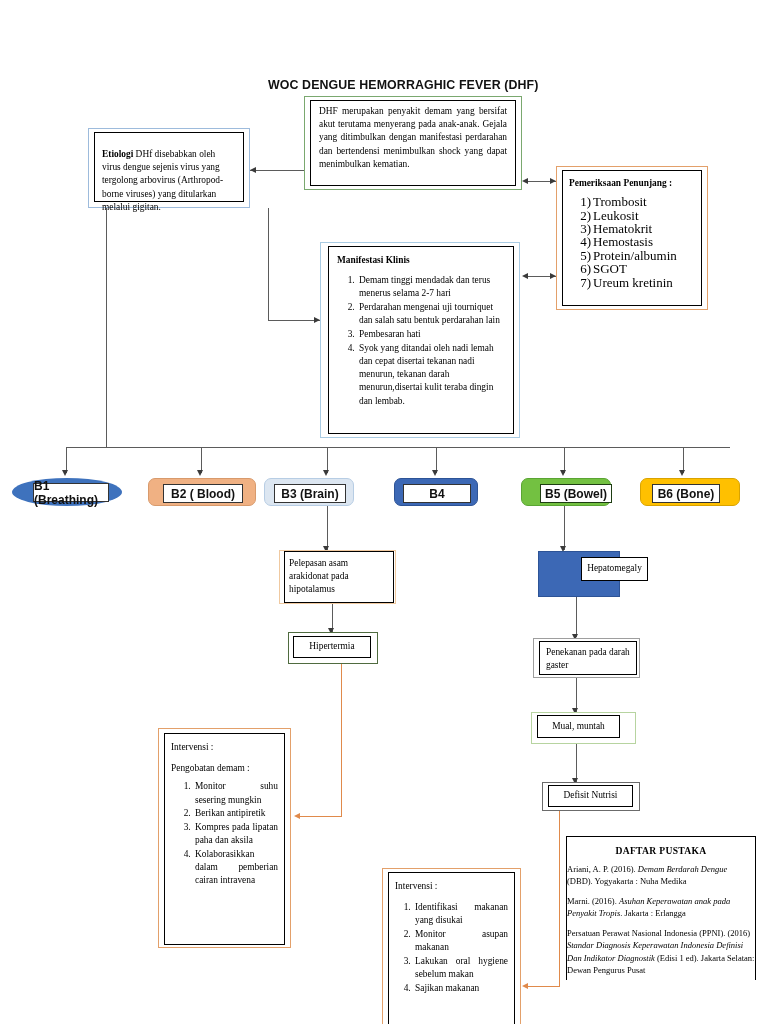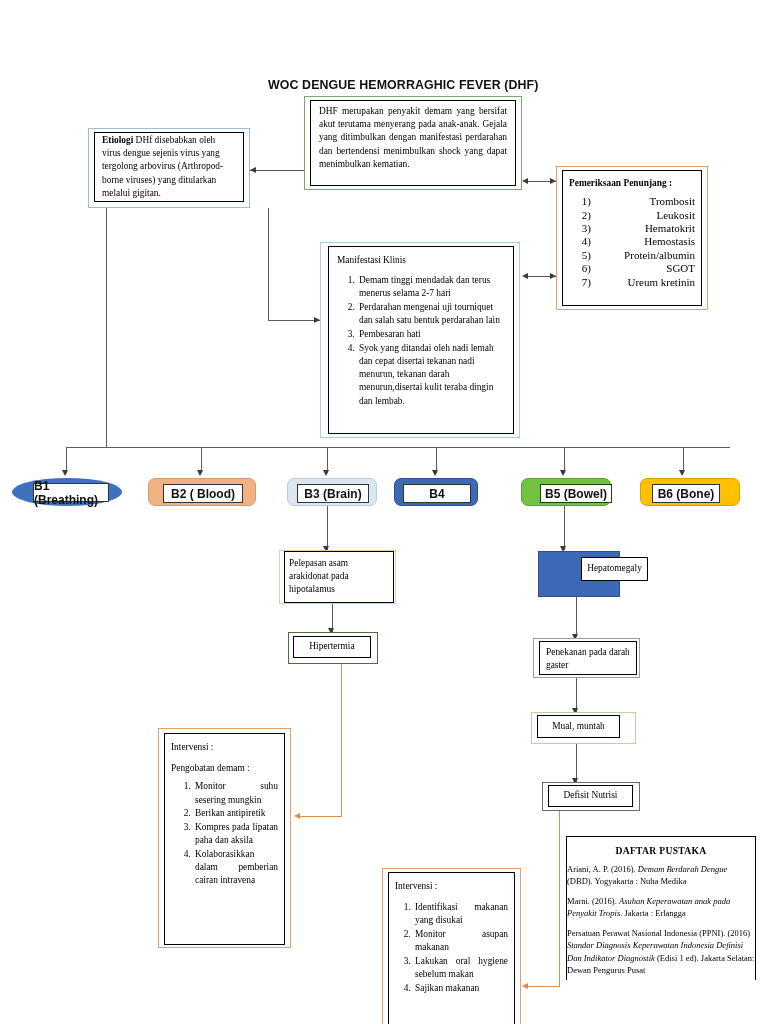--- a/index.html
+++ b/index.html
@@ -18,21 +18,21 @@
 
   .title{
     position:absolute;font-family:"Liberation Sans", sans-serif;
     font-weight:bold;font-size:12.4px;letter-spacing:.1px;color:#111;
   }
 
   
   ol.num{margin:0;padding:0 0 0 20px;list-style:decimal;}
   ol.num>li{margin:0 0 .5px 0;padding-left:2px;font-size:9.4px;line-height:13.2px;}
   ol.paren{margin:0;padding:0 0 0 24px;list-style:none;counter-reset:p;}
-  ol.paren>li{counter-increment:p;font-size:11px;line-height:13.4px;position:relative;text-align:right;}
+  ol.paren>li{counter-increment:p;font-size:13px;line-height:13.4px;position:relative;}
   ol.paren>li:before{content:counter(p) ")";position:absolute;left:-18px;width:16px;text-align:right;}
 
   .just{text-align:justify;text-align-last:left;}
 
   
   .pill{position:absolute;box-sizing:border-box;border-radius:7px;}
   .pill .lbl{
     position:absolute;box-sizing:border-box;background:#fff;border:1.2px solid #333;
     font-family:"Liberation Sans", sans-serif;font-weight:bold;font-size:12px;
     display:flex;align-items:center;justify-content:center;color:#111;
@@ -64,21 +64,21 @@
 <div class="page">
 
   <div class="title" style="left:268px;top:78px;">WOC DENGUE HEMORRAGHIC FEVER (DHF)</div>
 
   <div class="node" style="left:304px;top:96px;width:218px;height:94px;border:1.4px solid #7aa86f;background:#fff;"></div>
   <div class="node" style="left:310px;top:100px;width:206px;height:86px;border:1.5px solid #000;background:#fff;padding:4px 8px;box-sizing:border-box;">
     <div class="txt just">DHF merupakan penyakit demam yang bersifat akut terutama menyerang pada anak-anak. Gejala yang ditimbulkan dengan manifestasi perdarahan dan bertendensi menimbulkan shock yang dapat menimbulkan kematian.</div>
   </div>
 
   <div class="node" style="left:88px;top:128px;width:162px;height:80px;border:1.4px solid #9dbbdc;background:#fff;"></div>
-  <div class="node" style="left:94px;top:132px;width:150px;height:70px;border:1.5px solid #000;background:#fff;padding:1px 7px;box-sizing:border-box;">
+  <div class="node" style="left:94px;top:132px;width:150px;height:70px;border:1.5px solid #000;background:#fff;padding:15px 7px;box-sizing:border-box;">
     <div class="txt"><b>Etiologi</b><span> DHf disebabkan oleh virus dengue sejenis virus yang tergolong arbovirus (Arthropod-borne viruses) yang ditularkan melalui gigitan.</span></div>
   </div>
 
   <div class="ln h" style="left:250px;top:170px;width:54px;"></div>
   <div class="arw left" style="left:250px;top:167px;"></div>
 
   <div class="node" style="left:556px;top:166px;width:152px;height:144px;border:1.4px solid #e3a06a;background:#fff;"></div>
   <div class="node" style="left:562px;top:170px;width:140px;height:136px;border:1.5px solid #000;background:#fff;padding:6px 6px;box-sizing:border-box;">
     <div class="txt" style="font-weight:bold;margin-bottom:5px;">Pemeriksaan Penunjang :</div>
     <ol class="paren">
@@ -95,21 +95,21 @@
   <div class="ln h" style="left:524px;top:181px;width:32px;"></div>
   <div class="arw left" style="left:522px;top:178px;"></div>
   <div class="arw right" style="left:550px;top:178px;"></div>
 
   <div class="ln h" style="left:524px;top:276px;width:32px;"></div>
   <div class="arw left" style="left:522px;top:273px;"></div>
   <div class="arw right" style="left:550px;top:273px;"></div>
 
   <div class="node" style="left:320px;top:242px;width:200px;height:196px;border:1.4px solid #a9cbe3;background:#fff;"></div>
   <div class="node" style="left:328px;top:246px;width:186px;height:188px;border:1.5px solid #000;background:#fff;padding:7px 8px;box-sizing:border-box;">
-    <div class="txt" style="font-weight:normal;margin-bottom:7px;">Manifestasi Klinis</div>
+    <div class="txt" style="font-weight:bold;margin-bottom:7px;">Manifestasi Klinis</div>
     <ol class="num">
       <li>Demam tinggi mendadak dan terus menerus selama 2-7 hari</li>
       <li>Perdarahan mengenai uji tourniquet dan salah satu bentuk perdarahan lain</li>
       <li>Pembesaran hati</li>
       <li>Syok yang ditandai oleh nadi lemah dan cepat disertai tekanan nadi menurun, tekanan darah menurun,disertai kulit teraba dingin dan lembab.</li>
     </ol>
   </div>
 
   <div class="ln v" style="left:268px;top:208px;height:112px;"></div>
   <div class="ln h" style="left:268px;top:320px;width:52px;"></div>
@@ -139,21 +139,21 @@
 
   <div class="ell" style="left:12px;top:478px;width:110px;height:28px;background:#3e72bd;"></div>
   <div class="pill" style="left:12px;top:478px;width:110px;height:28px;">
     <div class="lbl" style="left:21px;top:5px;width:76px;height:19px;">B1 (Breathing)</div>
   </div>
 
   <div class="pill" style="left:148px;top:478px;width:108px;height:28px;background:#f0b183;border:1px solid #d89a6c;">
     <div class="lbl" style="left:14px;top:5px;width:80px;height:19px;">B2 ( Blood)</div>
   </div>
 
-  <div class="pill" style="left:287px;top:478px;width:90px;height:28px;background:#dce6f1;border:1px solid #b7cde4;">
+  <div class="pill" style="left:264px;top:478px;width:90px;height:28px;background:#dce6f1;border:1px solid #b7cde4;">
     <div class="lbl" style="left:9px;top:5px;width:72px;height:19px;">B3 (Brain)</div>
   </div>
 
   <div class="pill" style="left:394px;top:478px;width:84px;height:28px;background:#3c68b5;border:1px solid #2d5396;">
     <div class="lbl" style="left:8px;top:5px;width:68px;height:19px;">B4</div>
   </div>
 
   <div class="pill" style="left:521px;top:478px;width:90px;height:28px;background:#73c141;border:1px solid #5aa533;">
     <div class="lbl" style="left:18px;top:5px;width:72px;height:19px;border-color:#1d3d12;">B5  (Bowel)</div>
   </div>

